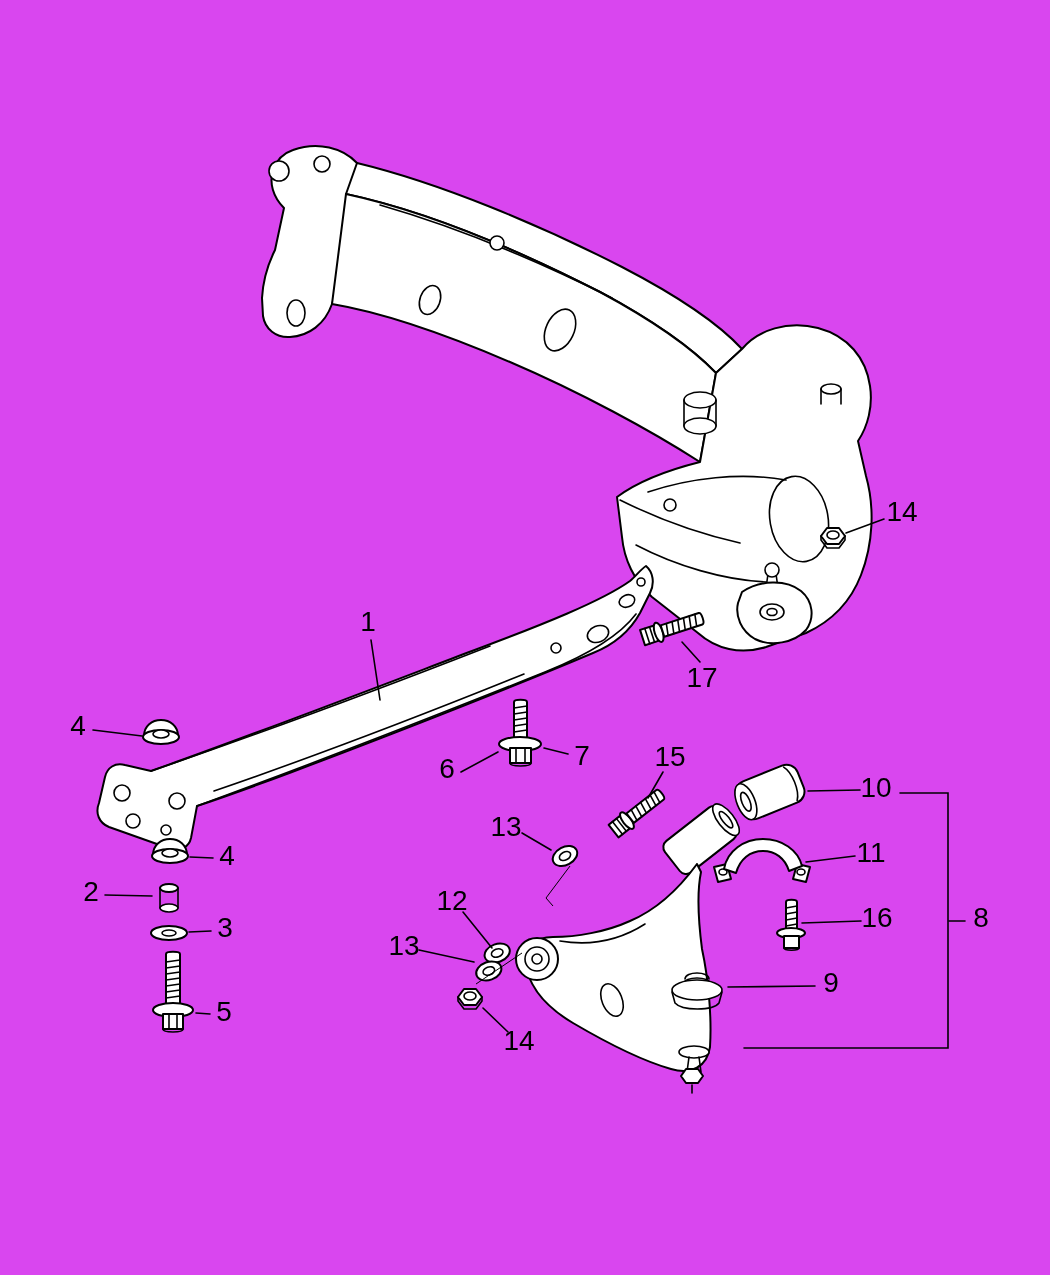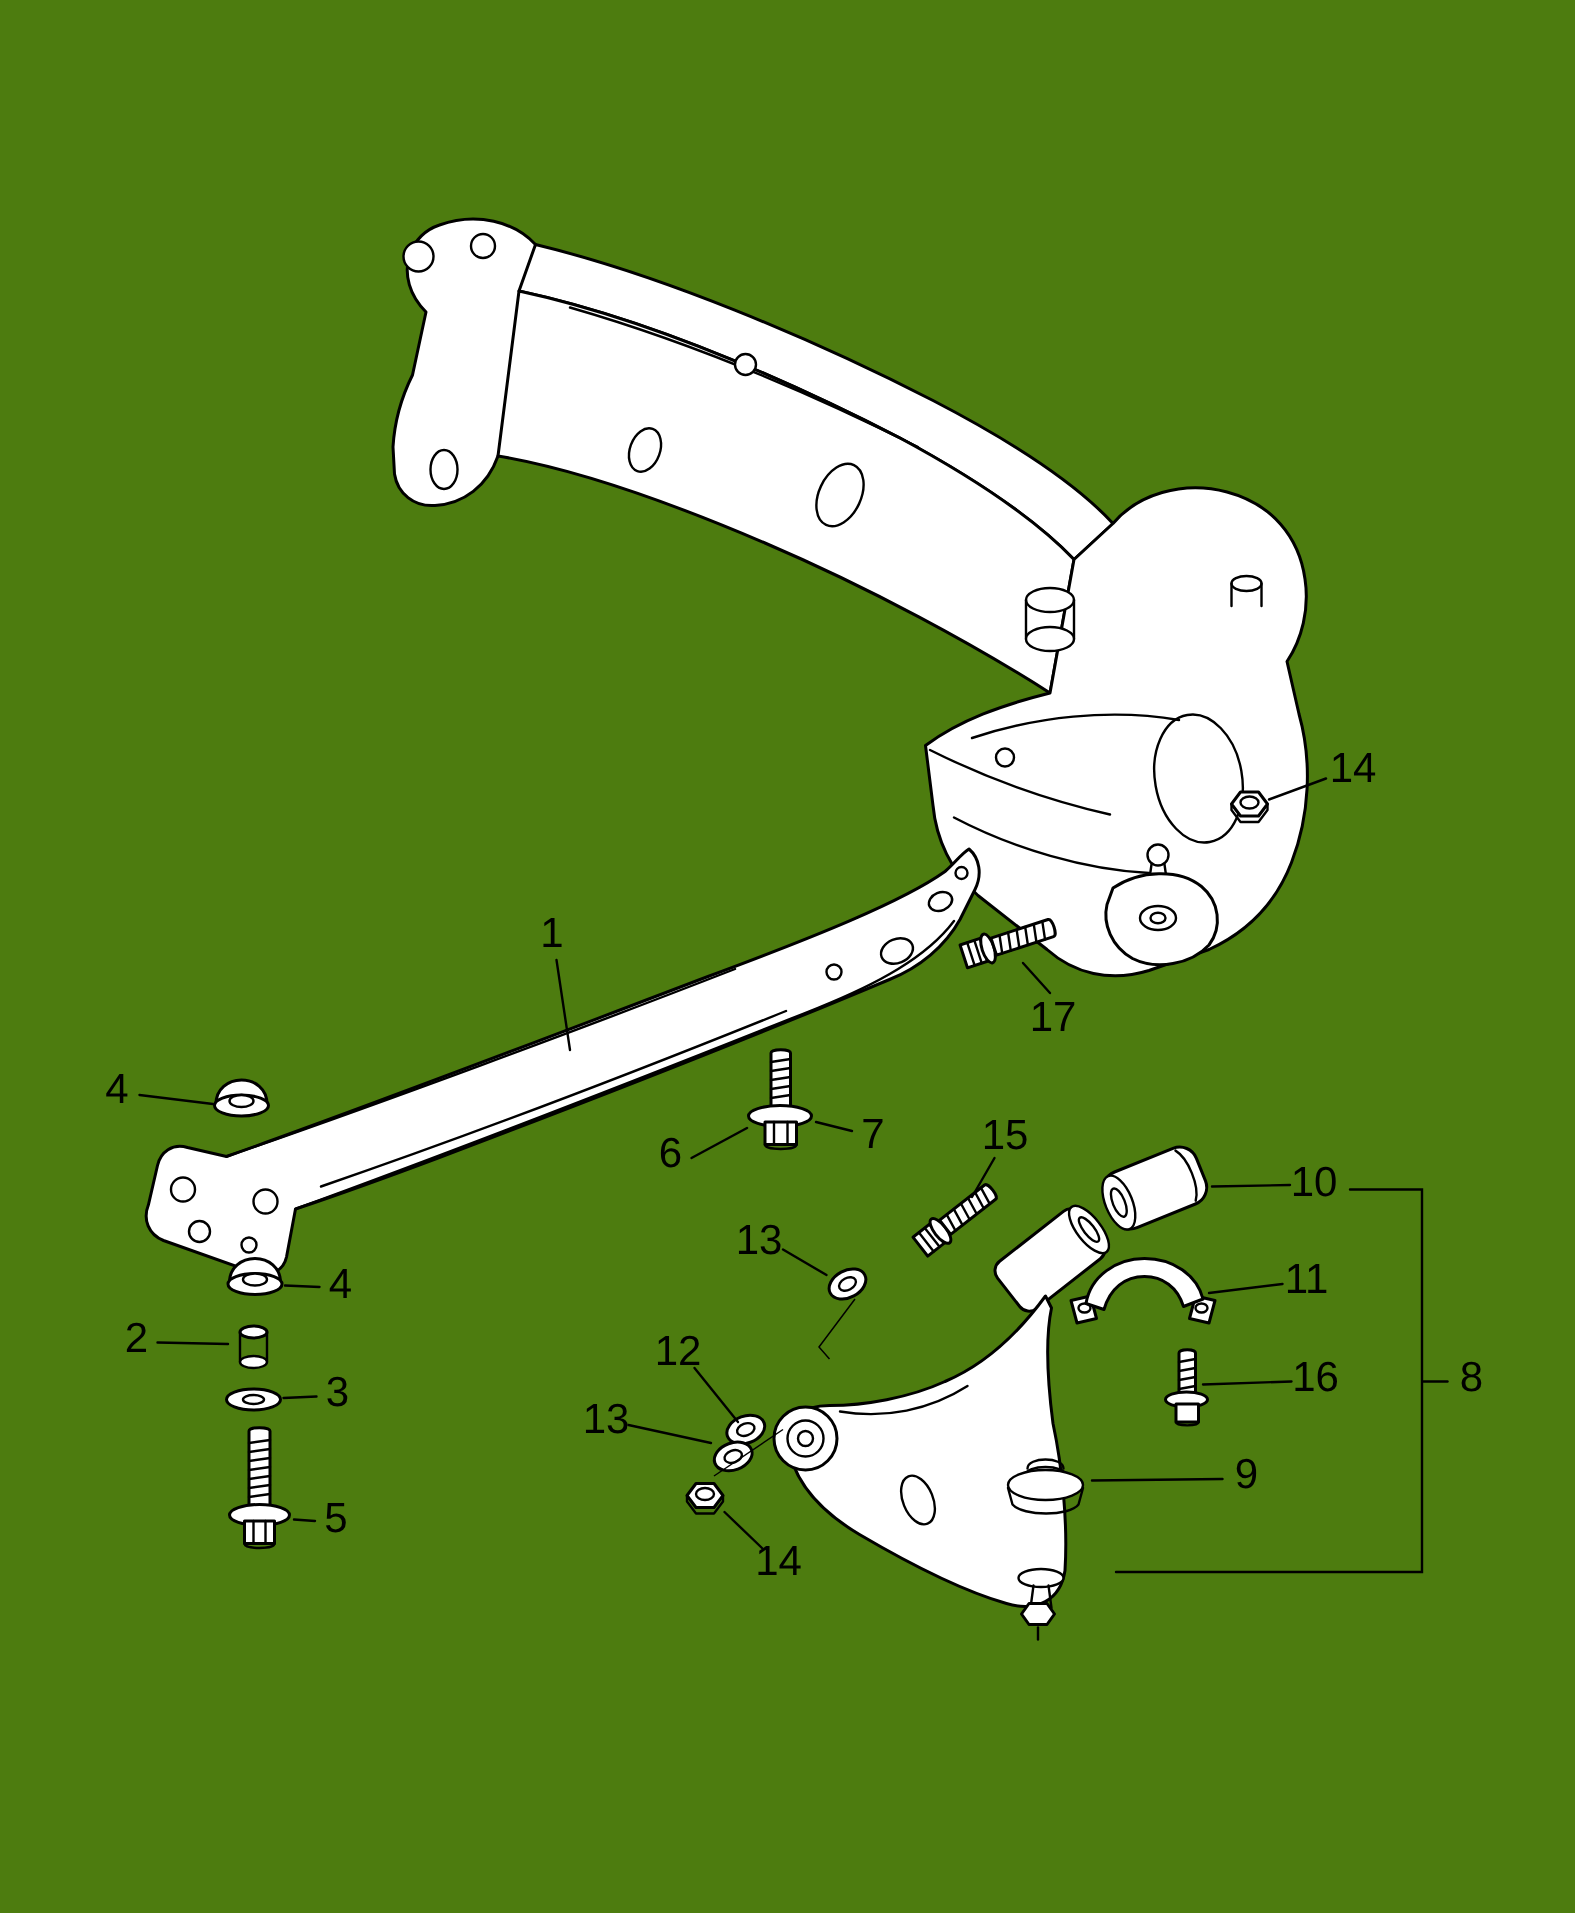--- a/index.html
+++ b/index.html
@@ -9,21 +9,21 @@
   }
   body {
     width: 1050px;
     height: 1275px;
     font-family: "Liberation Sans", sans-serif;
   }
   .canvas {
     position: relative;
     width: 1050px;
     height: 1275px;
-    background: #4d7c0f;
+    background: #d946ef;
   }
   svg { display: block; }
   .part {
     fill: #ffffff;
     stroke: #000000;
     stroke-width: 2;
     stroke-linejoin: round;
     stroke-linecap: round;
   }
   .detail {

